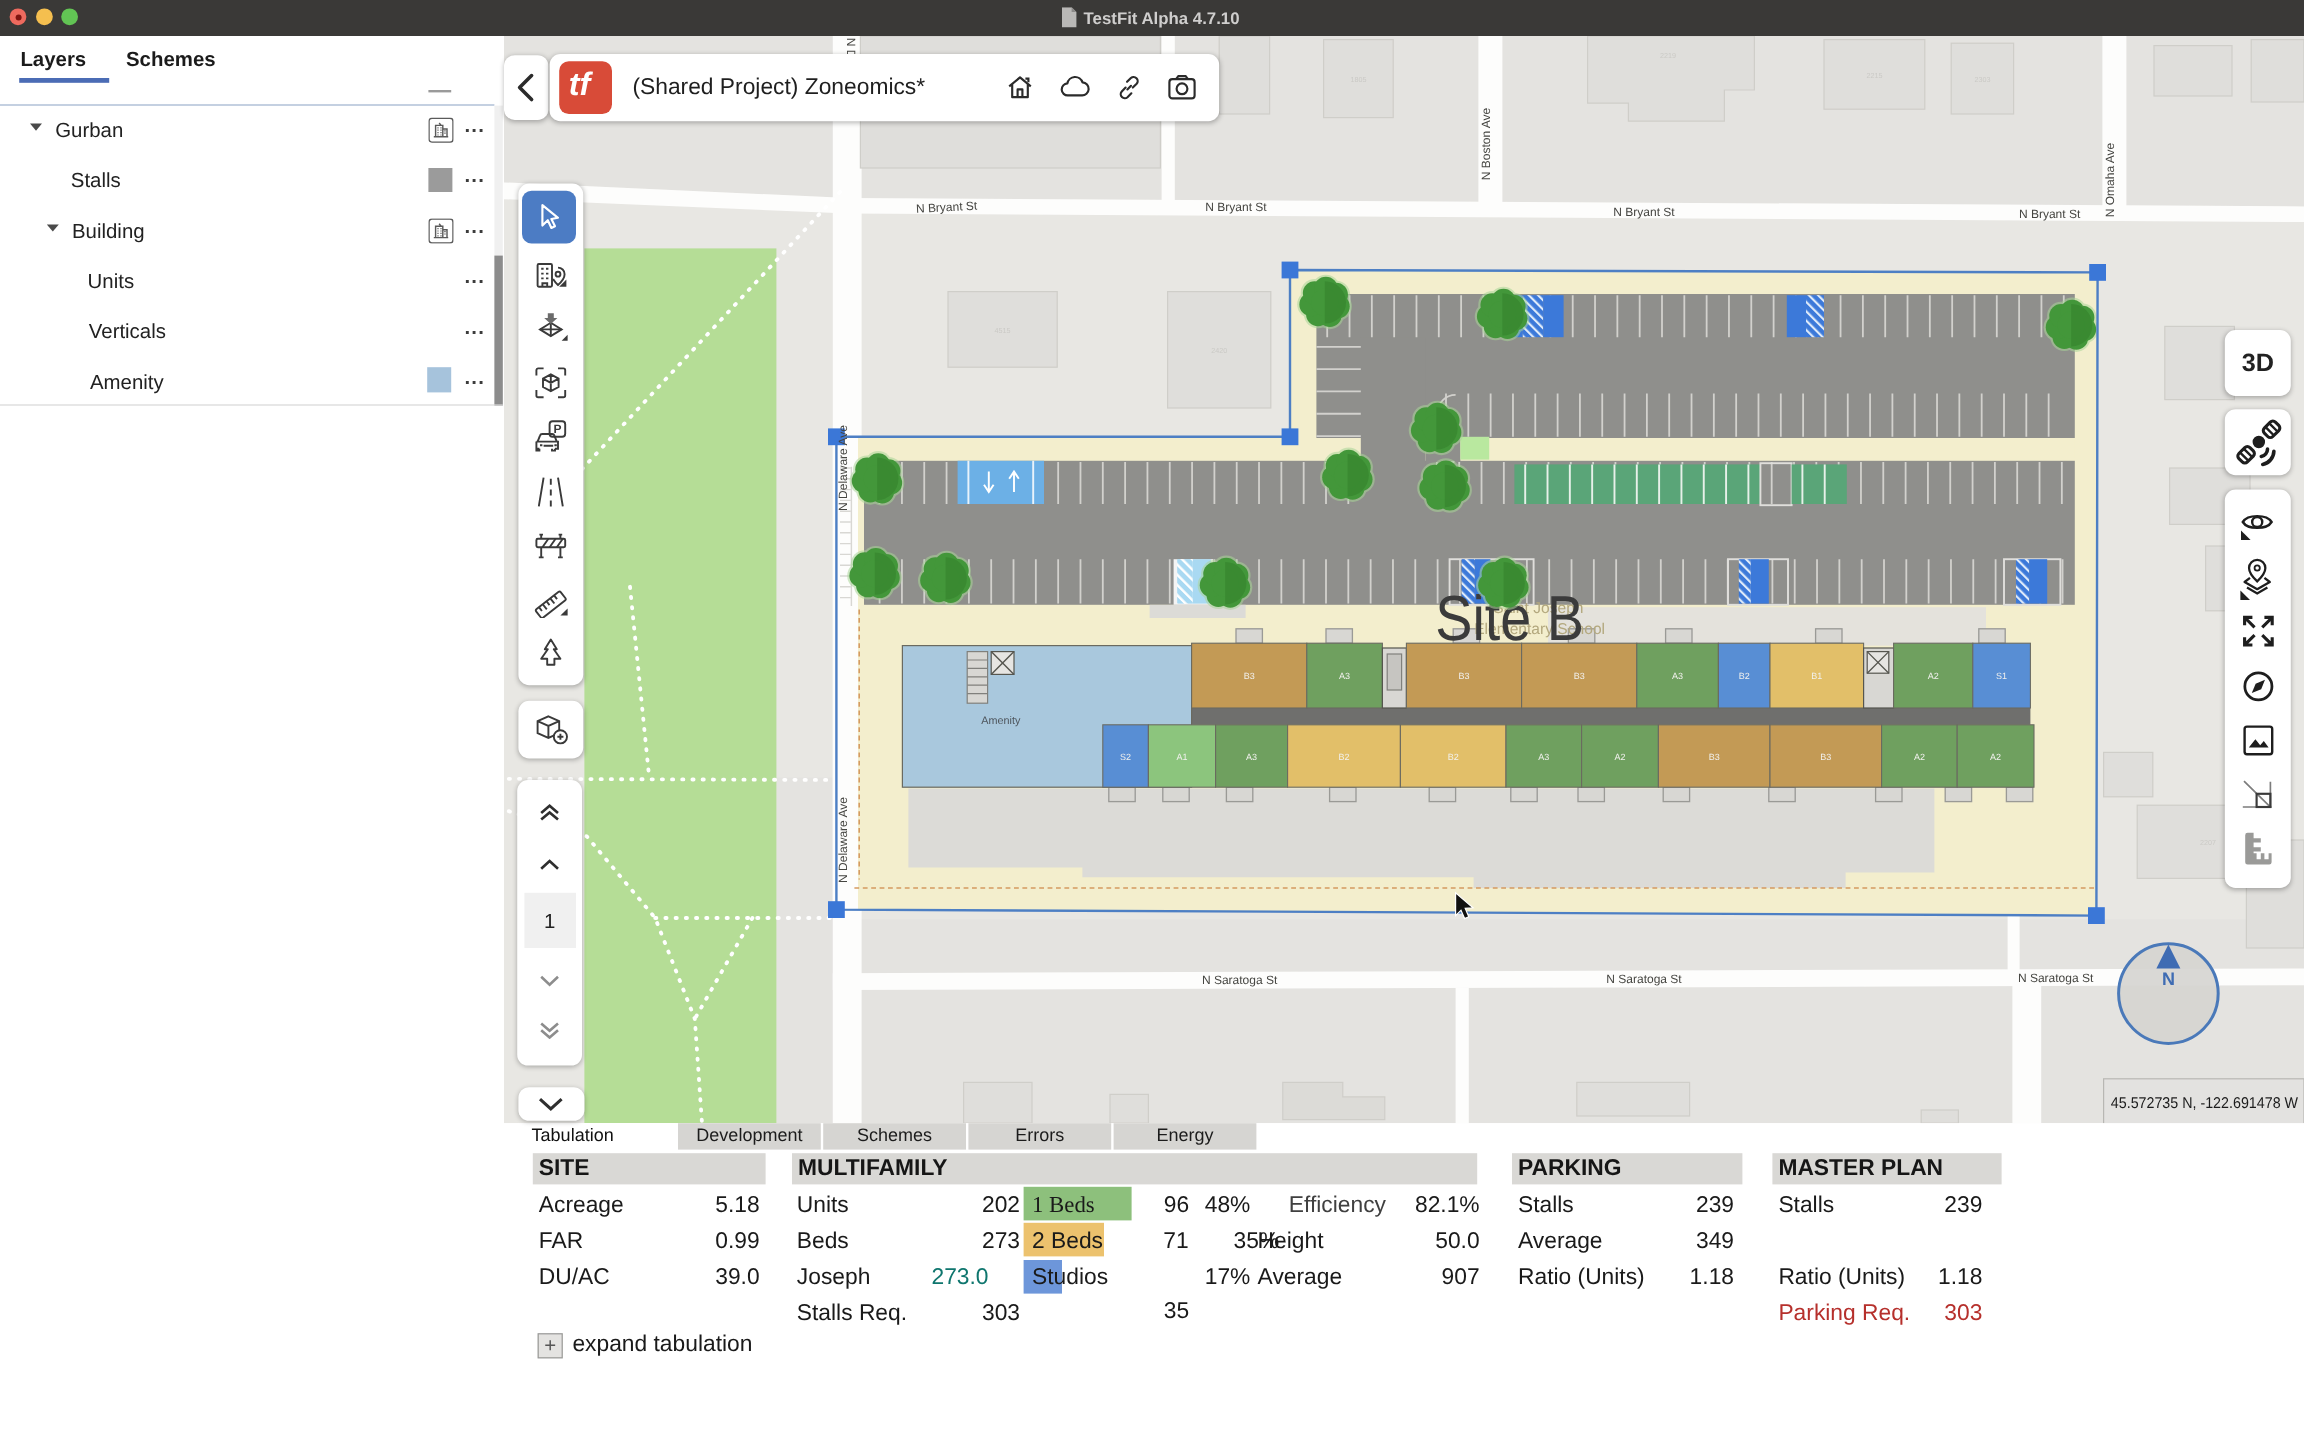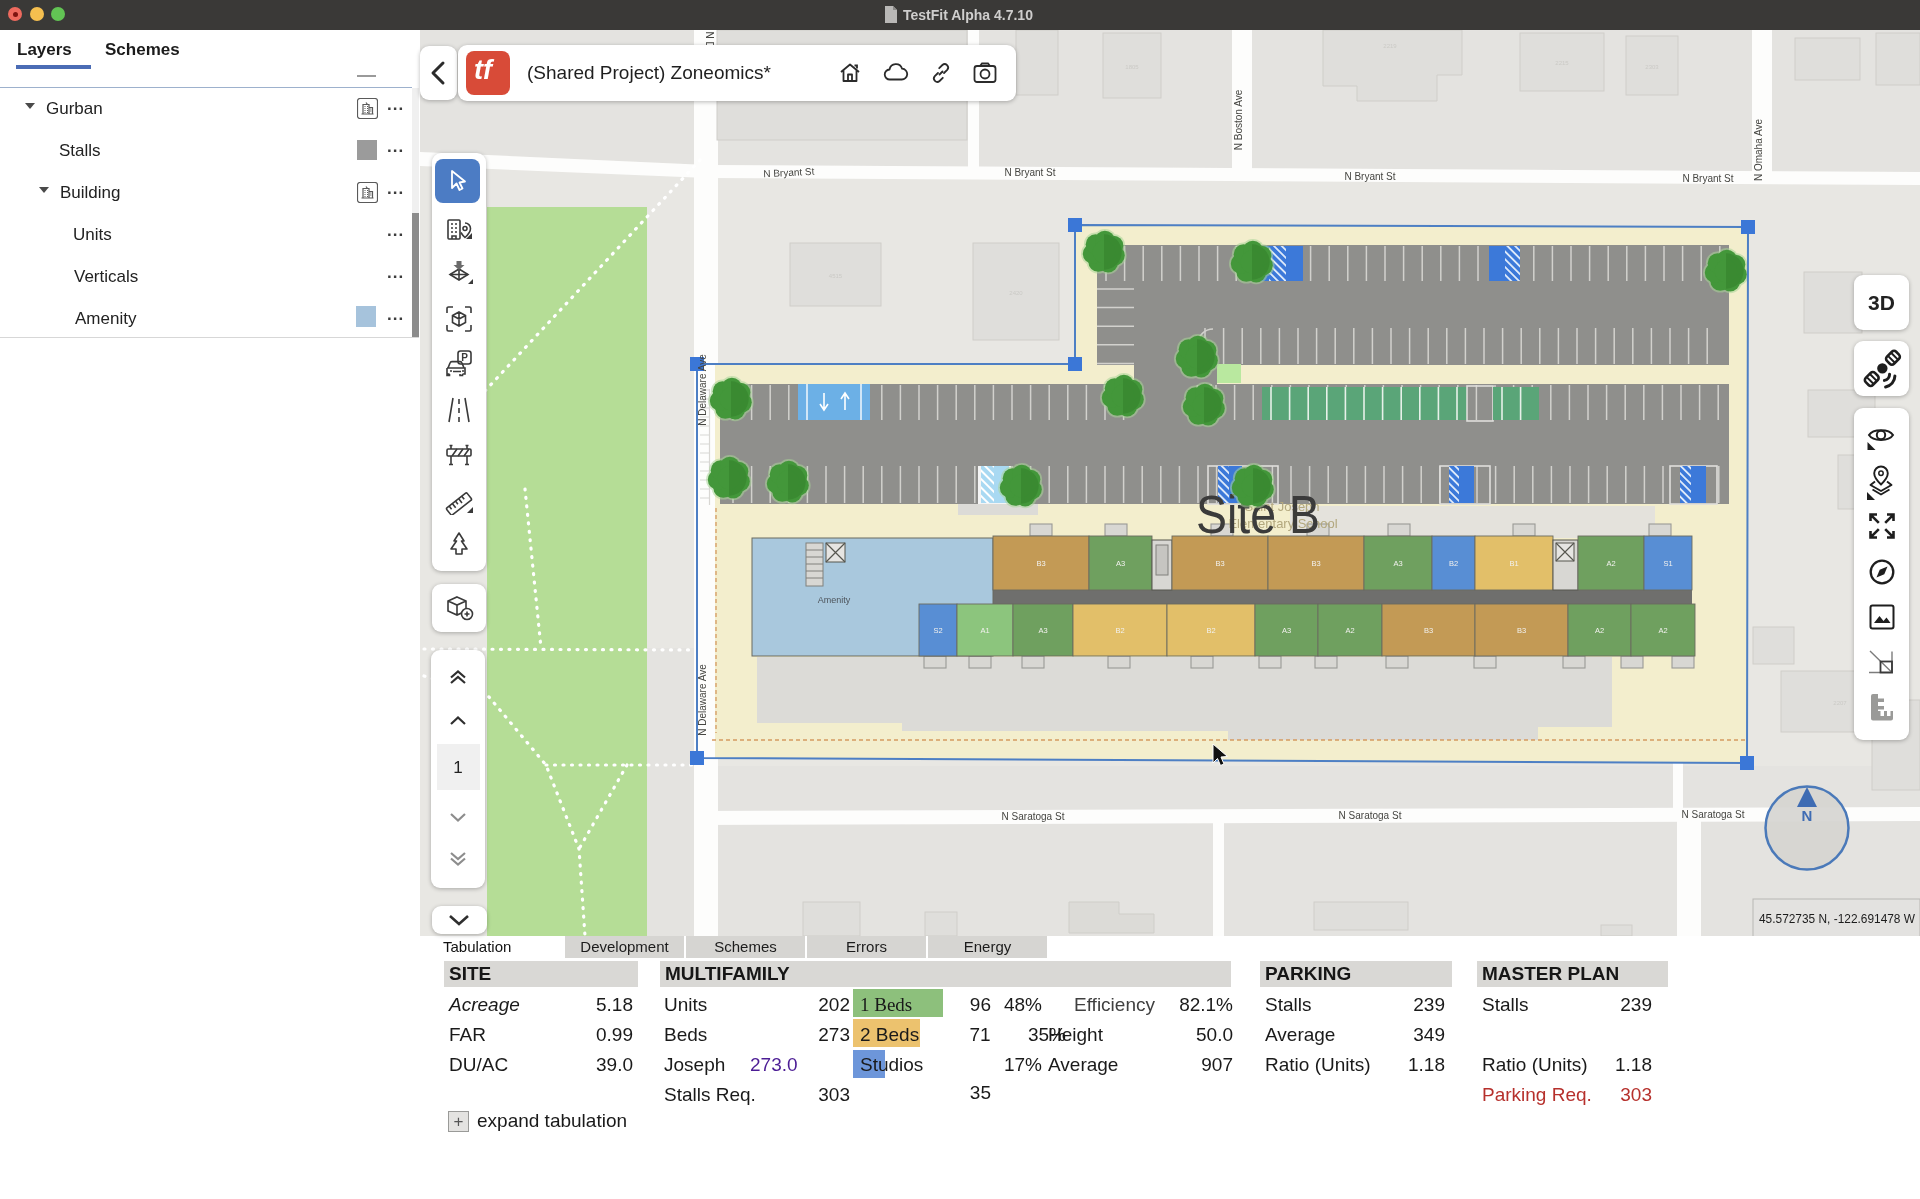--- a/index.html
+++ b/index.html
@@ -461,32 +461,32 @@
   </div>
 <div class="hdrbar" style="left:660px;top:961px;width:571px;">
     <div class="hdrtxt">MULTIFAMILY</div>
   </div>
 <div class="hdrbar" style="left:1260px;top:961px;width:192px;">
     <div class="hdrtxt">PARKING</div>
   </div>
 <div class="hdrbar" style="left:1477px;top:961px;width:191px;">
     <div class="hdrtxt">MASTER PLAN</div>
   </div>
-<div class="cell" style="left:449px;top:995px;color:#1a1a1a;font-style:italic;">Acreage</div>
+<div class="cell" style="left:449px;top:995px;color:#1a1a1a;">Acreage</div>
 <div class="cell" style="left:533px;top:995px;color:#1a1a1a;width:100px;text-align:right;">5.18</div>
 <div class="cell" style="left:449px;top:1025px;color:#1a1a1a;">FAR</div>
 <div class="cell" style="left:533px;top:1025px;color:#1a1a1a;width:100px;text-align:right;">0.99</div>
 <div class="cell" style="left:449px;top:1055px;color:#1a1a1a;">DU/AC</div>
 <div class="cell" style="left:533px;top:1055px;color:#1a1a1a;width:100px;text-align:right;">39.0</div>
 <div class="cell" style="left:664px;top:995px;color:#1a1a1a;">Units</div>
 <div class="cell" style="left:750px;top:995px;color:#1a1a1a;width:100px;text-align:right;">202</div>
 <div class="cell" style="left:664px;top:1025px;color:#1a1a1a;">Beds</div>
 <div class="cell" style="left:750px;top:1025px;color:#1a1a1a;width:100px;text-align:right;">273</div>
 <div class="cell" style="left:664px;top:1055px;color:#1a1a1a;">Joseph</div>
-<div class="cell" style="left:750px;top:1055px;color:#4c1d95;width:100px;text-align:left;">273.0</div>
+<div class="cell" style="left:750px;top:1055px;color:#0f766e;width:100px;text-align:center;">273.0</div>
 <div class="cell" style="left:664px;top:1085px;color:#1a1a1a;">Stalls Req.</div>
 <div class="cell" style="left:750px;top:1085px;color:#1a1a1a;width:100px;text-align:right;">303</div>
 <div class="abs" style="left:853px;top:989px;width:90px;height:28px;background:#8dc07c;"></div>
 <div class="abs" style="left:853px;top:1019px;width:67px;height:28px;background:#ecc26e;"></div>
 <div class="abs" style="left:853px;top:1050px;width:32px;height:28px;background:#6d96da;"></div>
 <div class="cell" style="left:860px;top:995px;color:#1a1a1a;font-family:Liberation Serif, serif;">1 Beds</div>
 <div class="cell" style="left:911px;top:995px;color:#1a1a1a;width:80px;text-align:right;">96</div>
 <div class="cell" style="left:996px;top:995px;color:#1a1a1a;width:46px;text-align:right;">48%</div>
 <div class="cell" style="left:860px;top:1025px;color:#1a1a1a;">2 Beds</div>
 <div class="cell" style="left:940px;top:1025px;color:#1a1a1a;width:80px;text-align:center;">71</div>

